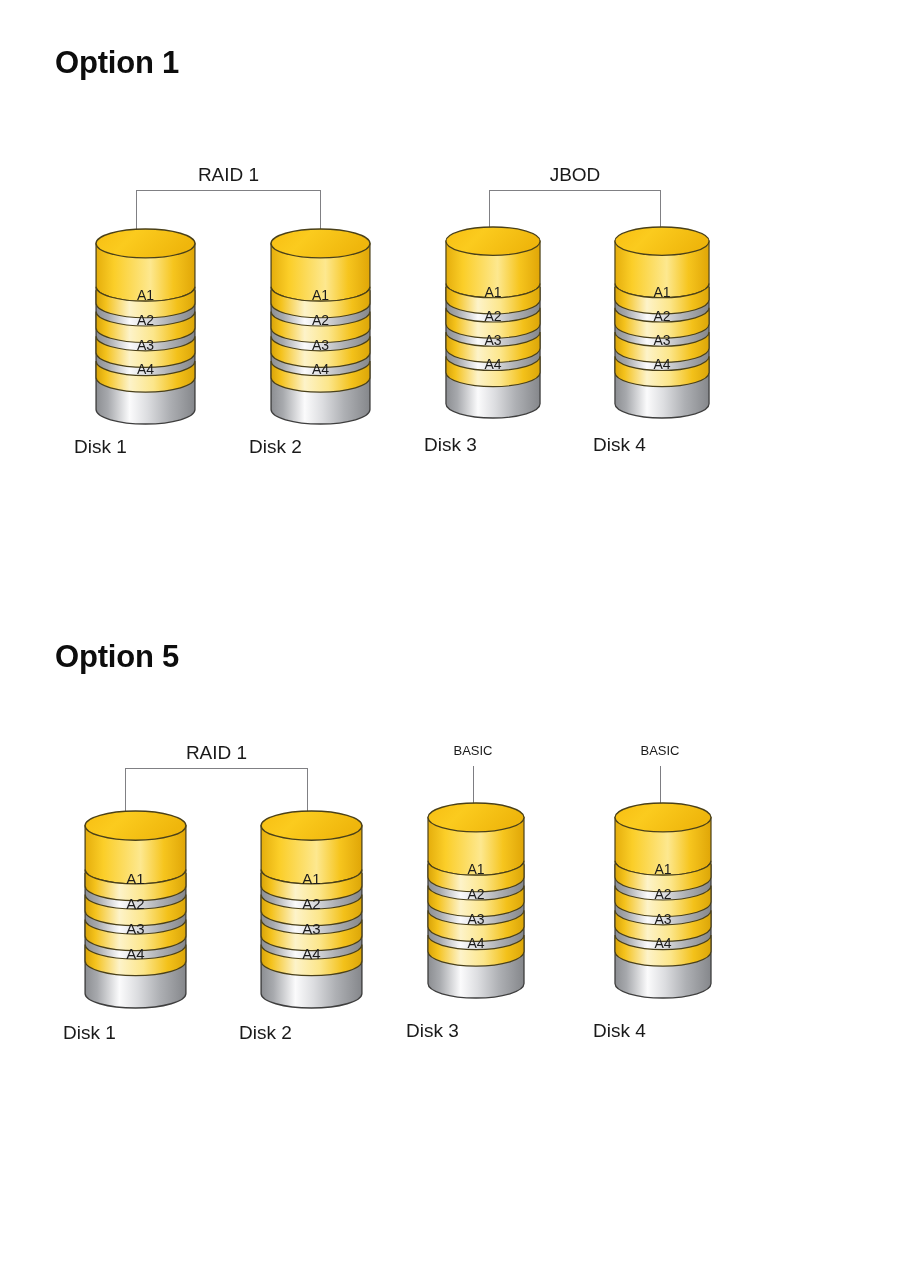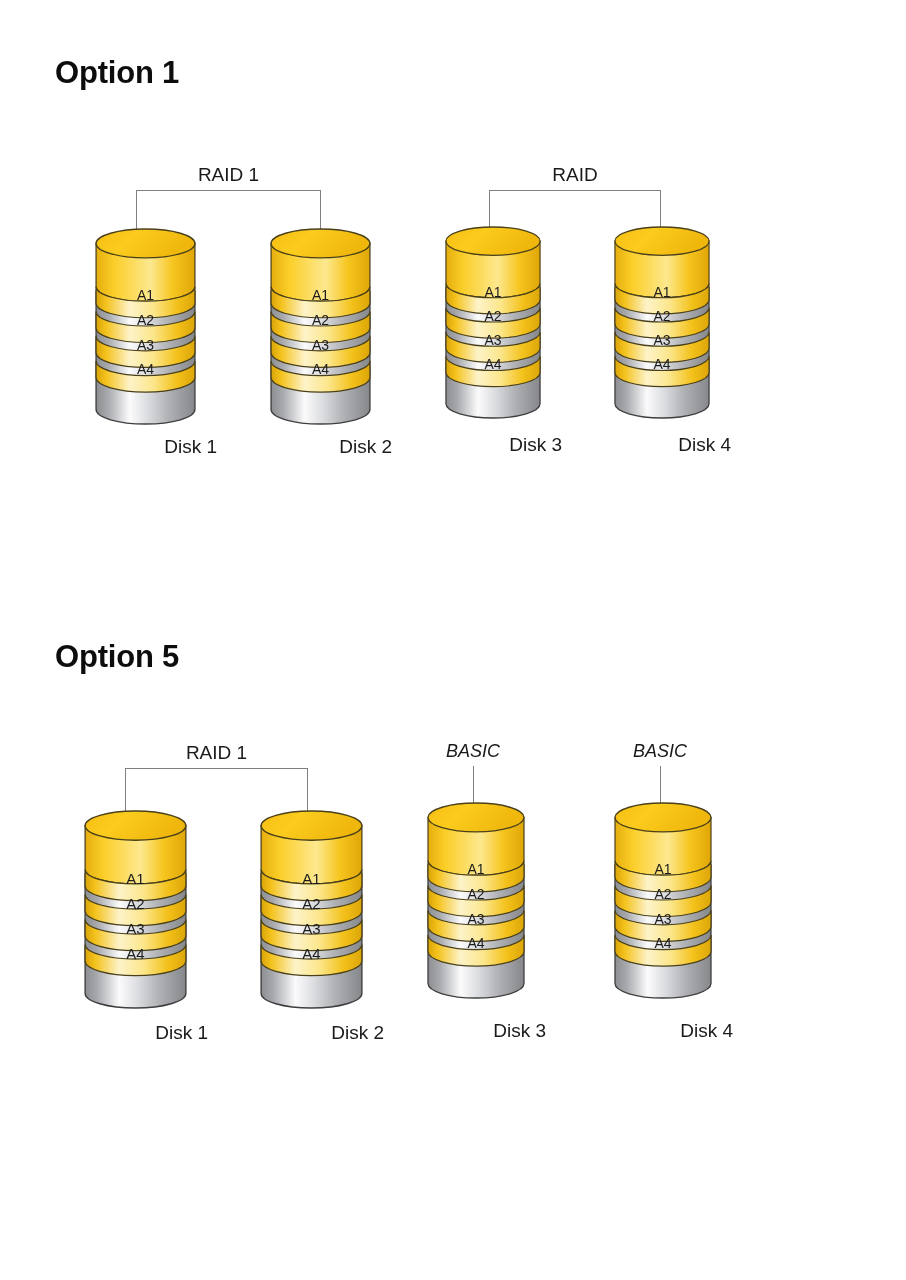--- a/index.html
+++ b/index.html
@@ -27,21 +27,21 @@
   
   .section-title {
     position: absolute;
     font-family: "Liberation Sans", sans-serif;
     font-weight: bold;
     font-size: 31px;
     letter-spacing: -0.2px;
     color: #0d0d0d;
     white-space: nowrap;
   }
-  #title-option-1 { left: 55px; top: 55px; }
+  #title-option-1 { left: 55px; top: 45px; }
   #title-option-2 { left: 55px; top: 639px; }
 
   
   .diagram {
     position: absolute;
     left: 0;
     width: 906px;
   }
   #diagram-1 { top: 150px; height: 340px; }
   #diagram-2 { top: 728px; height: 340px; }
@@ -74,26 +74,25 @@
     box-sizing: border-box;
   }
 
   
   .single-label {
     position: absolute;
     text-align: center;
   }
   .single-label .lbl-text {
     font-family: "Liberation Sans", sans-serif;
-    font-size: 18px;
+    font-size: 13px;
     color: #1a1a1a;
     white-space: nowrap;
     line-height: 22px;
     display: block;
-    font-style: italic;
   }
   .single-label .leader {
     position: absolute;
     left: 50%;
     top: 26px;
     width: 0;
     height: 62px;
     border-left: 1.4px solid #7d7d82;
   }
 
@@ -118,41 +117,41 @@
     font-family: "Liberation Sans", sans-serif;
     font-size: 15px;
     color: #1c1c1c;
     line-height: 1;
     pointer-events: none;
   }
   .disk-caption {
     position: absolute;
     left: -20px;
     width: calc(100% + 40px);
-    text-align: right;
+    text-align: left;
     font-family: "Liberation Sans", sans-serif;
     font-size: 19px;
     color: #1a1a1a;
     white-space: nowrap;
   }
 </style>
 </head>
 <body>
 
 <div class="page">
 
   <div class="section-title" id="title-option-1">Option 1</div>
 
   <div class="diagram" id="diagram-1">
       <div class="group-bracket" style="left: 136px; top: 14px; width: 185px;">
         <span class="bracket-label">RAID 1</span>
         <div class="bracket-shape"></div>
       </div>
       <div class="group-bracket" style="left: 489px; top: 14px; width: 172px;">
-        <span class="bracket-label">RAID</span>
+        <span class="bracket-label">JBOD</span>
         <div class="bracket-shape"></div>
       </div>
       <div class="disk" style="left: 94px; top: 78px; width: 103px; height: 238px;">
         <div class="disk-graphic" style="height: 196px;">
           <svg viewBox="0 0 100 190" preserveAspectRatio="none">
             <defs>
               <linearGradient id="gt1" x1="0" y1="0" x2="1" y2="0.3">
                 <stop offset="0%" stop-color="#F7BE12"></stop>
                 <stop offset="40%" stop-color="#FBCB1E"></stop>
                 <stop offset="100%" stop-color="#EFB60C"></stop>

